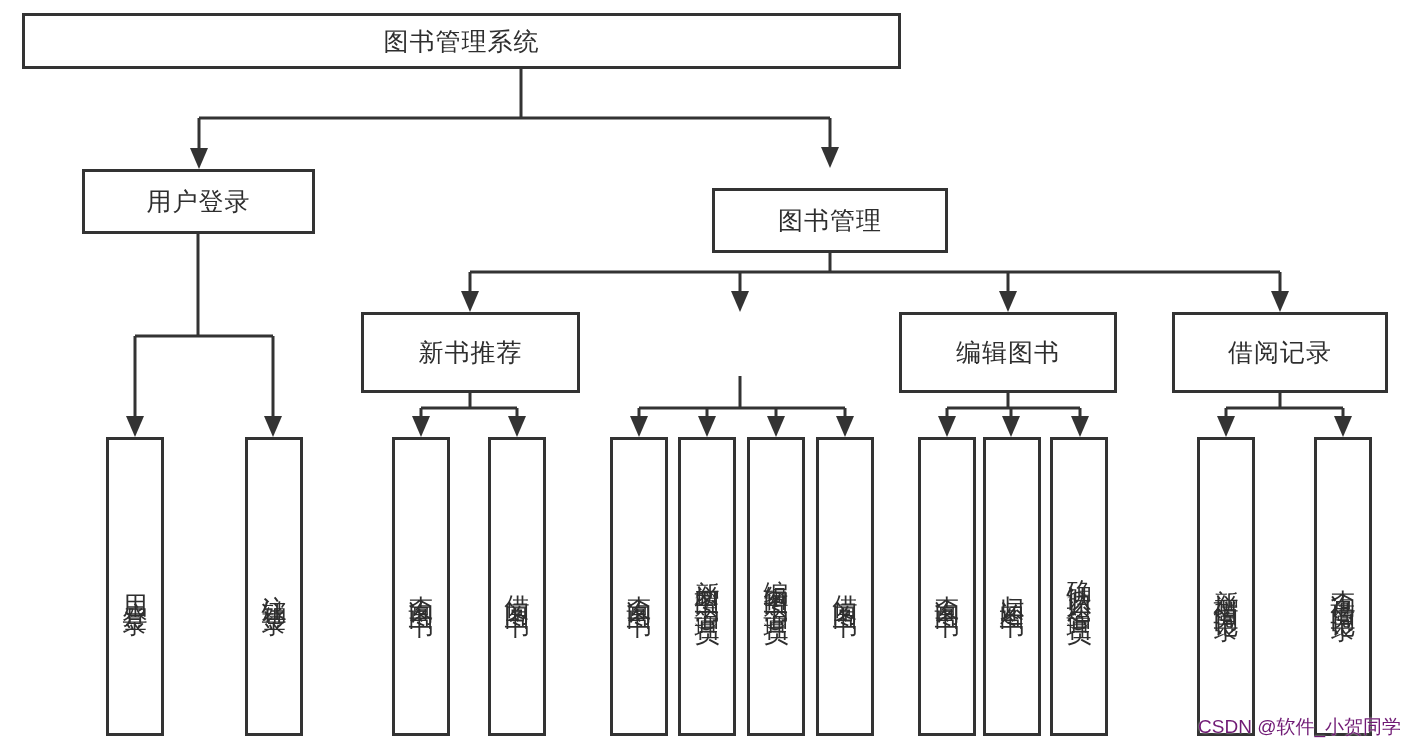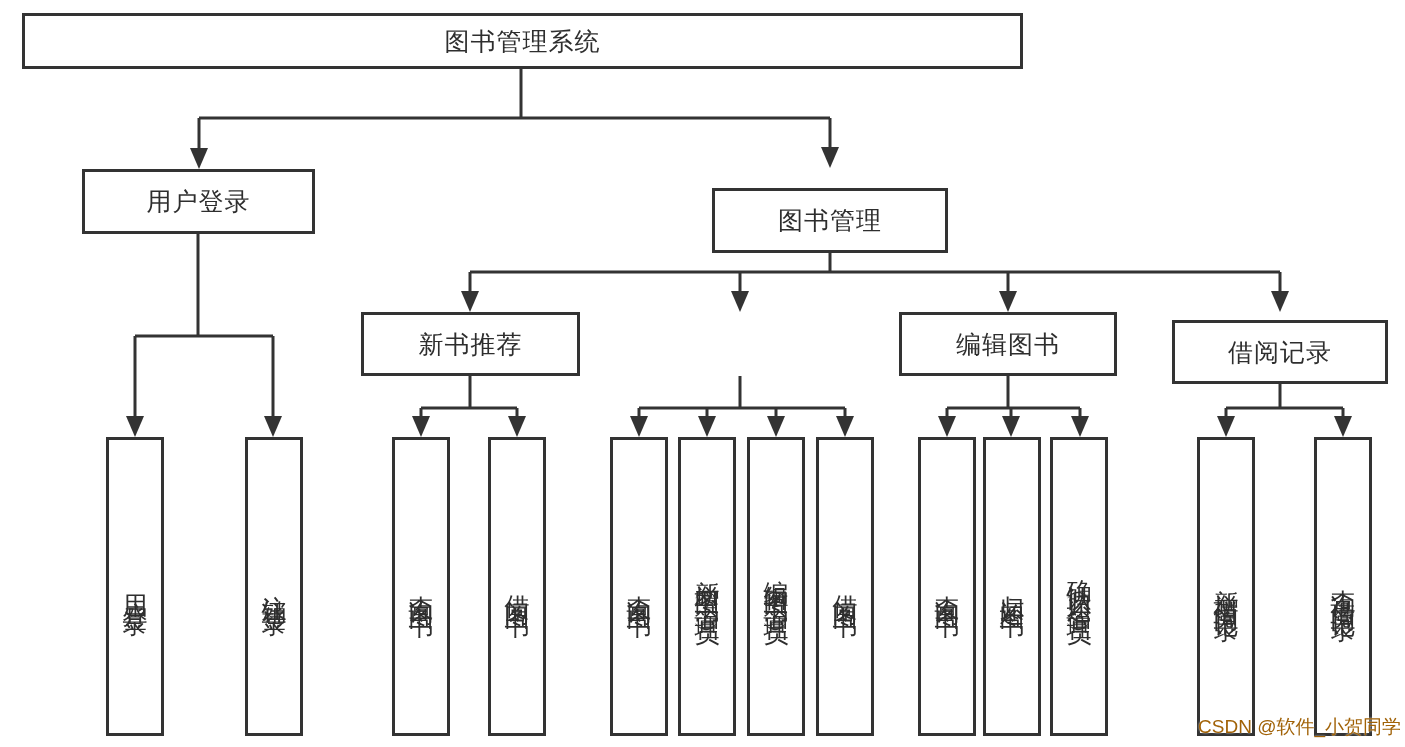--- a/index.html
+++ b/index.html
@@ -31,31 +31,31 @@
   }
   .node-h { font-size: 25px; letter-spacing: 1px; white-space: nowrap; }
   .leaf .label-v {
     writing-mode: vertical-rl;
     text-orientation: mixed;
     font-size: 25px;
     letter-spacing: 6px;
     line-height: 1;
     color: #2e2e2e;
   }
-  .root-node   { left: 22px;  top: 13px;  width: 1001px; height: 56px; }
+  .root-node   { left: 22px;  top: 13px;  width: 879px; height: 56px; }
   .lvl2 { height: 65px; }
-  .lvl3 { height: 64px; }
+  .lvl3 { height: 81px; }
   .leaf { top: 437px; width: 58px; height: 299px; }
   .watermark {
     position: absolute;
     right: 4px;
     bottom: 7px;
     z-index: 3;
     font-size: 19px;
-    color: #a16207;
+    color: #701a75;
     white-space: nowrap;
     text-shadow: 0 0 2px #ffffff;
   }
 </style>
 </head>
 <body>
 
 <div id="canvas">
 
   <svg id="wires" width="1405" height="747" viewBox="0 0 1405 747">
@@ -130,21 +130,21 @@
   <div class="node lvl2 node-h" style="left:712px; top:168px; width:236px;margin-top:20px;">
     <span>图书管理</span>
   </div>
 
   <div class="node lvl3 node-h" style="left:361px; top:312px; width:219px;">
     <span>新书推荐</span>
   </div>
   <div class="node lvl3 node-h" style="left:899px; top:312px; width:218px;">
     <span>编辑图书</span>
   </div>
-  <div class="node lvl3 node-h" style="left:1172px; top:320px; width:216px;">
+  <div class="node lvl3 node-h" style="left:1172px; top:312px; width:216px;">
     <span>借阅记录</span>
   </div>
 
   <div class="node leaf" style="left:106px;">
     <span class="label-v">用户登录</span>
   </div>
   <div class="node leaf" style="left:245px;">
     <span class="label-v">注销登录</span>
   </div>
   <div class="node leaf" style="left:392px;">

